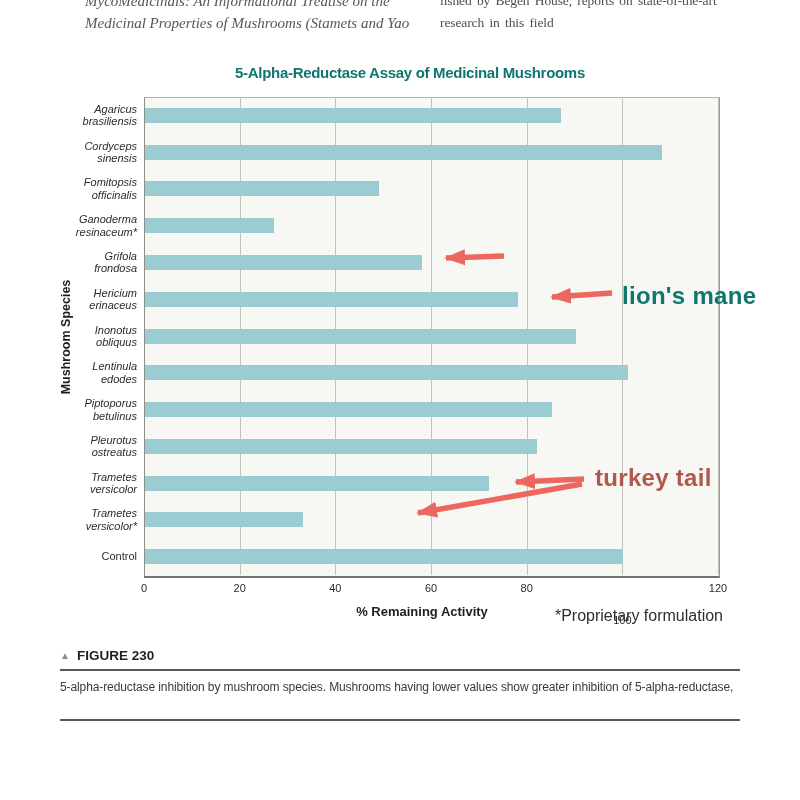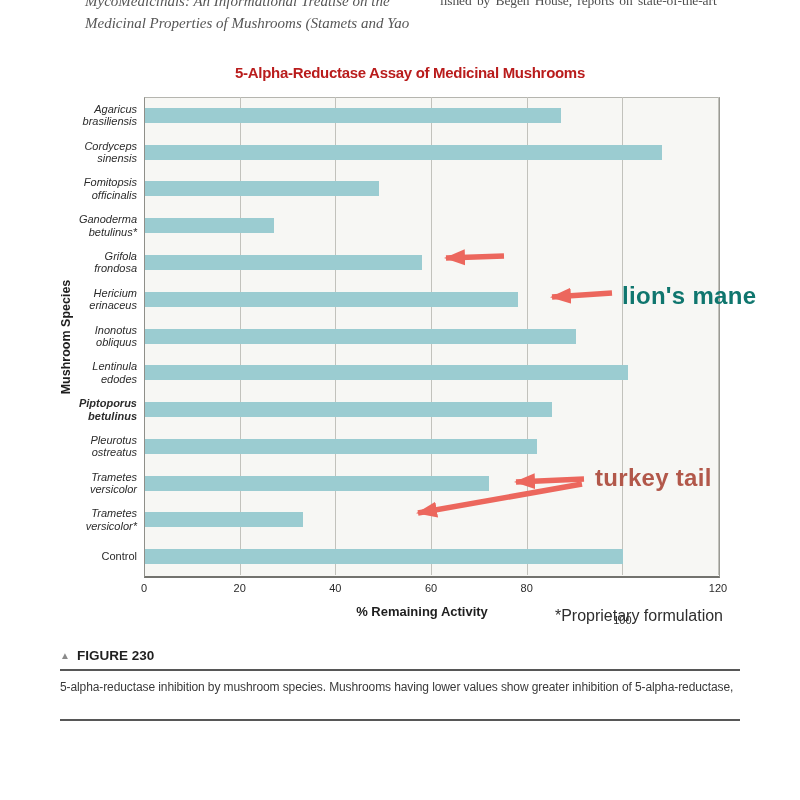--- a/index.html
+++ b/index.html
@@ -10,21 +10,21 @@
   .hdr-row{position:absolute;top:0;left:0;width:800px;height:36px;overflow:hidden;}
   .hdr-col{position:absolute;top:0;}
   .hdr-inner{margin-top:-10px;}
   .hdr-left{left:85px;width:345px;font-family:"Liberation Serif",serif;font-style:italic;
             font-size:15px;line-height:22px;color:#565656;}
   .hdr-right{left:440px;width:300px;font-family:"Liberation Serif",serif;
              font-size:13.5px;line-height:22px;color:#4e4e4e;letter-spacing:-0.1px;word-spacing:2px;}
 
   
   .chart-title{position:absolute;left:145px;top:64px;width:530px;text-align:center;
-               font-size:15px;font-weight:bold;letter-spacing:-0.3px;color:#b91c1c;}
+               font-size:15px;font-weight:bold;letter-spacing:-0.3px;color:#0f766e;}
   .plot{position:absolute;left:144px;top:97px;width:574px;height:478px;background:#f7f7f4;
         border-top:1px solid #b5b5af;border-right:1px solid #9a9a94;
         border-left:1px solid #8f8f89;border-bottom:2px solid #73736e;box-sizing:content-box;}
   .gridline{position:absolute;width:1px;background:#c2c2bc;}
   .chart-bar{position:absolute;height:15px;}
   .species-label{position:absolute;text-align:right;font-size:11px;line-height:12.5px;color:#2b2b2b;}
   .species-label.it{font-style:italic;}
   .tick-label{position:absolute;width:34px;text-align:center;font-size:11px;color:#2b2b2b;}
   .x-title{position:absolute;left:135px;top:604px;width:574px;text-align:center;
            font-size:13px;font-weight:bold;color:#1e1e1e;}
@@ -58,20 +58,21 @@
   <div class="hdr-row">
     <div class="hdr-col hdr-left">
       <div class="hdr-inner">
         <div>MycoMedicinals: An Informational Treatise on the</div>
         <div>Medicinal Properties of Mushrooms (Stamets and Yao</div>
       </div>
     </div>
     <div class="hdr-col hdr-right">
       <div class="hdr-inner">
         <div>lished by Begen House, reports on state-of-the-art</div>
+        <div>research in this field</div>
       </div>
     </div>
   </div>
 
   <div class="chart-title">5-Alpha-Reductase Assay of Medicinal Mushrooms</div>
   <div class="plot"></div>
   <div id="chart-layer">
       <div class="gridline" style="left: 239.667px; top: 97px; height: 478px;"></div>
       <div class="gridline" style="left: 335.333px; top: 97px; height: 478px;"></div>
       <div class="gridline" style="left: 431px; top: 97px; height: 478px;"></div>
@@ -98,39 +99,39 @@
       <div class="species-label it" style="left: 0px; width: 137px; top: 139.654px;">
         <div>Cordyceps</div>
         <div>sinensis</div>
       </div>
       <div class="species-label it" style="left: 0px; width: 137px; top: 176.423px;">
         <div>Fomitopsis</div>
         <div>officinalis</div>
       </div>
       <div class="species-label it" style="left: 0px; width: 137px; top: 213.192px;">
         <div>Ganoderma</div>
-        <div>betulinus*</div>
+        <div>resinaceum*</div>
       </div>
       <div class="species-label it" style="left: 0px; width: 137px; top: 249.962px;">
         <div>Grifola</div>
         <div>frondosa</div>
       </div>
       <div class="species-label it" style="left: 0px; width: 137px; top: 286.731px;">
         <div>Hericium</div>
         <div>erinaceus</div>
       </div>
       <div class="species-label it" style="left: 0px; width: 137px; top: 323.5px;">
         <div>Inonotus</div>
         <div>obliquus</div>
       </div>
       <div class="species-label it" style="left: 0px; width: 137px; top: 360.269px;">
         <div>Lentinula</div>
         <div>edodes</div>
       </div>
-      <div class="species-label it" style="left: 0px; width: 137px; top: 397.038px; font-weight: bold;">
+      <div class="species-label it" style="left: 0px; width: 137px; top: 397.038px;">
         <div>Piptoporus</div>
         <div>betulinus</div>
       </div>
       <div class="species-label it" style="left: 0px; width: 137px; top: 433.808px;">
         <div>Pleurotus</div>
         <div>ostreatus</div>
       </div>
       <div class="species-label it" style="left: 0px; width: 137px; top: 470.577px;">
         <div>Trametes</div>
         <div>versicolor</div>

